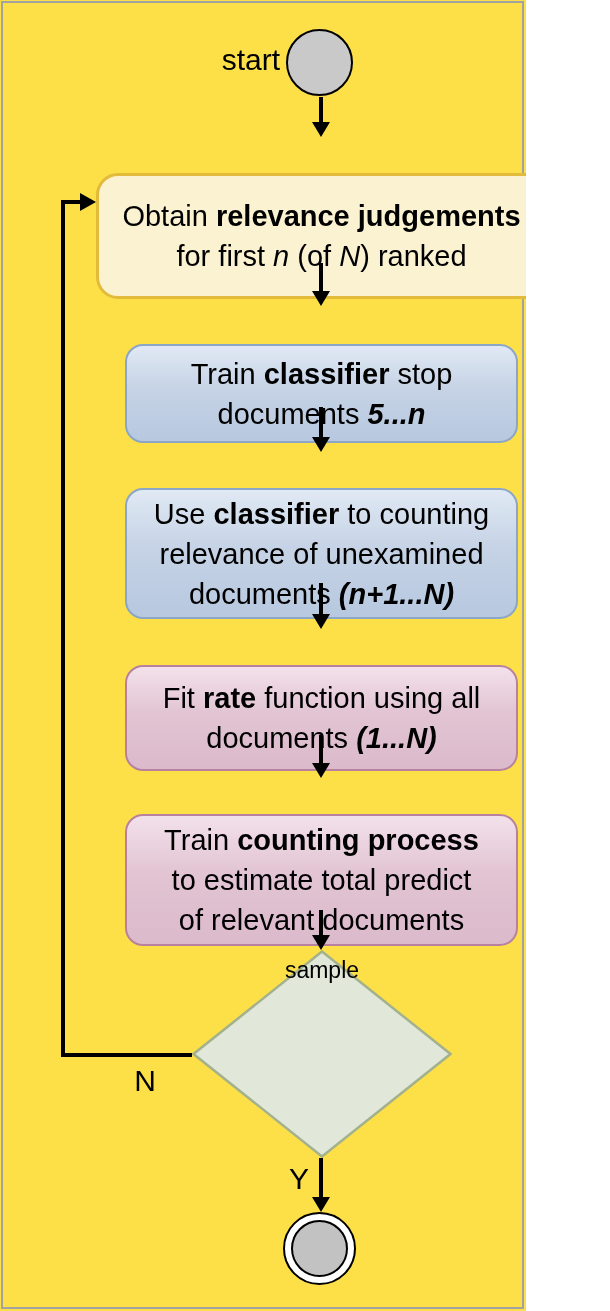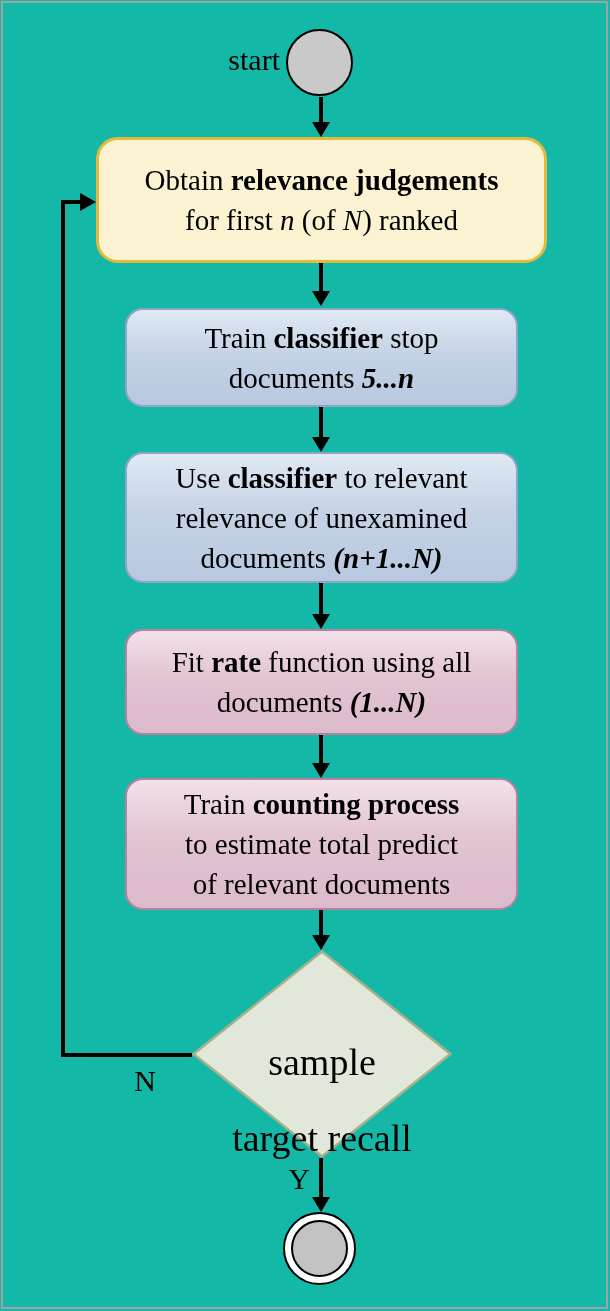--- a/index.html
+++ b/index.html
@@ -1,41 +1,42 @@
 <!DOCTYPE html>
 <html><head>
 <meta charset="utf-8">
 <style>
   html, body { margin: 0; padding: 0; background: #ffffff; }
   #canvas {
     position: relative;
-    width: 610px;
+    width: 526px;
     height: 1311px;
-    background: #14b8a6;
-    font-family: Liberation Serif, serif;
+    background: #fde047;
+    font-family: Liberation Sans, sans-serif;
     color: #000000;
     overflow: hidden;
   }
   .frame {
     position: absolute;
     left: 1px; top: 1px; right: 2px; bottom: 2px;
     border: 2px solid #a2a2a2;
     pointer-events: none;
   }
   
   .box {
     position: absolute;
     box-sizing: border-box;
     display: flex;
     flex-direction: column;
     justify-content: center;
     align-items: center;
     text-align: center;
     font-size: 29px;
     line-height: 40px;
+    margin-top: 36px;
   }
   .box .tline { white-space: nowrap; }
   .b  { font-weight: bold; }
   .i  { font-style: italic; }
   .bi { font-weight: bold; font-style: italic; }
 
   .box.yellow {
     left: 96px; top: 137px; width: 451px; height: 126px;
     background: #fbf2d2;
     border: 3px solid #e2bb3a;
@@ -54,22 +55,22 @@
   }
   #node-train { left: 125px; top: 308px; width: 393px; height: 99px; }
   #node-use   { left: 125px; top: 452px; width: 393px; height: 131px; }
   #node-fit   { left: 125px; top: 629px; width: 393px; height: 106px; }
   #node-count { left: 125px; top: 778px; width: 393px; height: 132px; }
 
   
   #diamond-svg  { position: absolute; left: 192px; top: 950px; }
   #diamond-text {
     position: absolute; left: 192px; top: 950px; width: 260px; height: 208px;
-    display: flex; flex-direction: column; justify-content: flex-end; align-items: center;
-    text-align: center; font-size: 38px; line-height: 40px; gap: 36px;
+    display: flex; flex-direction: column; justify-content: flex-start; align-items: center;
+    text-align: center; font-size: 23px; line-height: 40px;
   }
 
   
   .terminal-start {
     position: absolute; left: 286px; top: 29px;
     width: 63px; height: 63px;
     background: #c9c9c9;
     border: 2.5px solid #000;
     border-radius: 50%;
   }
@@ -156,21 +157,21 @@
     <div class="tline"><span>Train </span><span class="b">classifier</span><span> stop</span></div>
     <div class="tline"><span>documents </span><span class="bi">5...n</span></div>
   </div>
 
   <div class="varrow" id="arrow-train-use">
       <div class="shaft"></div>
       <div class="head"></div>
     </div>
 
   <div class="box blue" id="node-use">
-    <div class="tline"><span>Use </span><span class="b">classifier</span><span> to relevant</span></div>
+    <div class="tline"><span>Use </span><span class="b">classifier</span><span> to counting</span></div>
     <div class="tline"><span>relevance of unexamined</span></div>
     <div class="tline"><span>documents </span><span class="bi">(n+1...N)</span></div>
   </div>
 
   <div class="varrow" id="arrow-use-fit">
       <div class="shaft"></div>
       <div class="head"></div>
     </div>
 
   <div class="box pink" id="node-fit">
@@ -192,21 +193,20 @@
   <div class="varrow" id="arrow-count-dec">
       <div class="shaft"></div>
       <div class="head"></div>
     </div>
 
   <svg id="diamond-svg" width="260" height="208" viewBox="0 0 260 208">
     <polygon points="130,1.5 258.5,104 130,206.5 1.5,104" fill="#e1e7d9" stroke="#a3b18d" stroke-width="2.5"></polygon>
   </svg>
   <div id="diamond-text">
     <div>sample</div>
-    <div>target recall</div>
   </div>
 
   <div class="lseg" id="loop-h-bottom"></div>
   <div class="lseg" id="loop-v"></div>
   <div class="lseg" id="loop-h-top"></div>
   <div id="loop-head"></div>
   <div class="label" id="n-label">N</div>
 
   <div class="varrow" id="arrow-dec-stop">
       <div class="shaft"></div>

